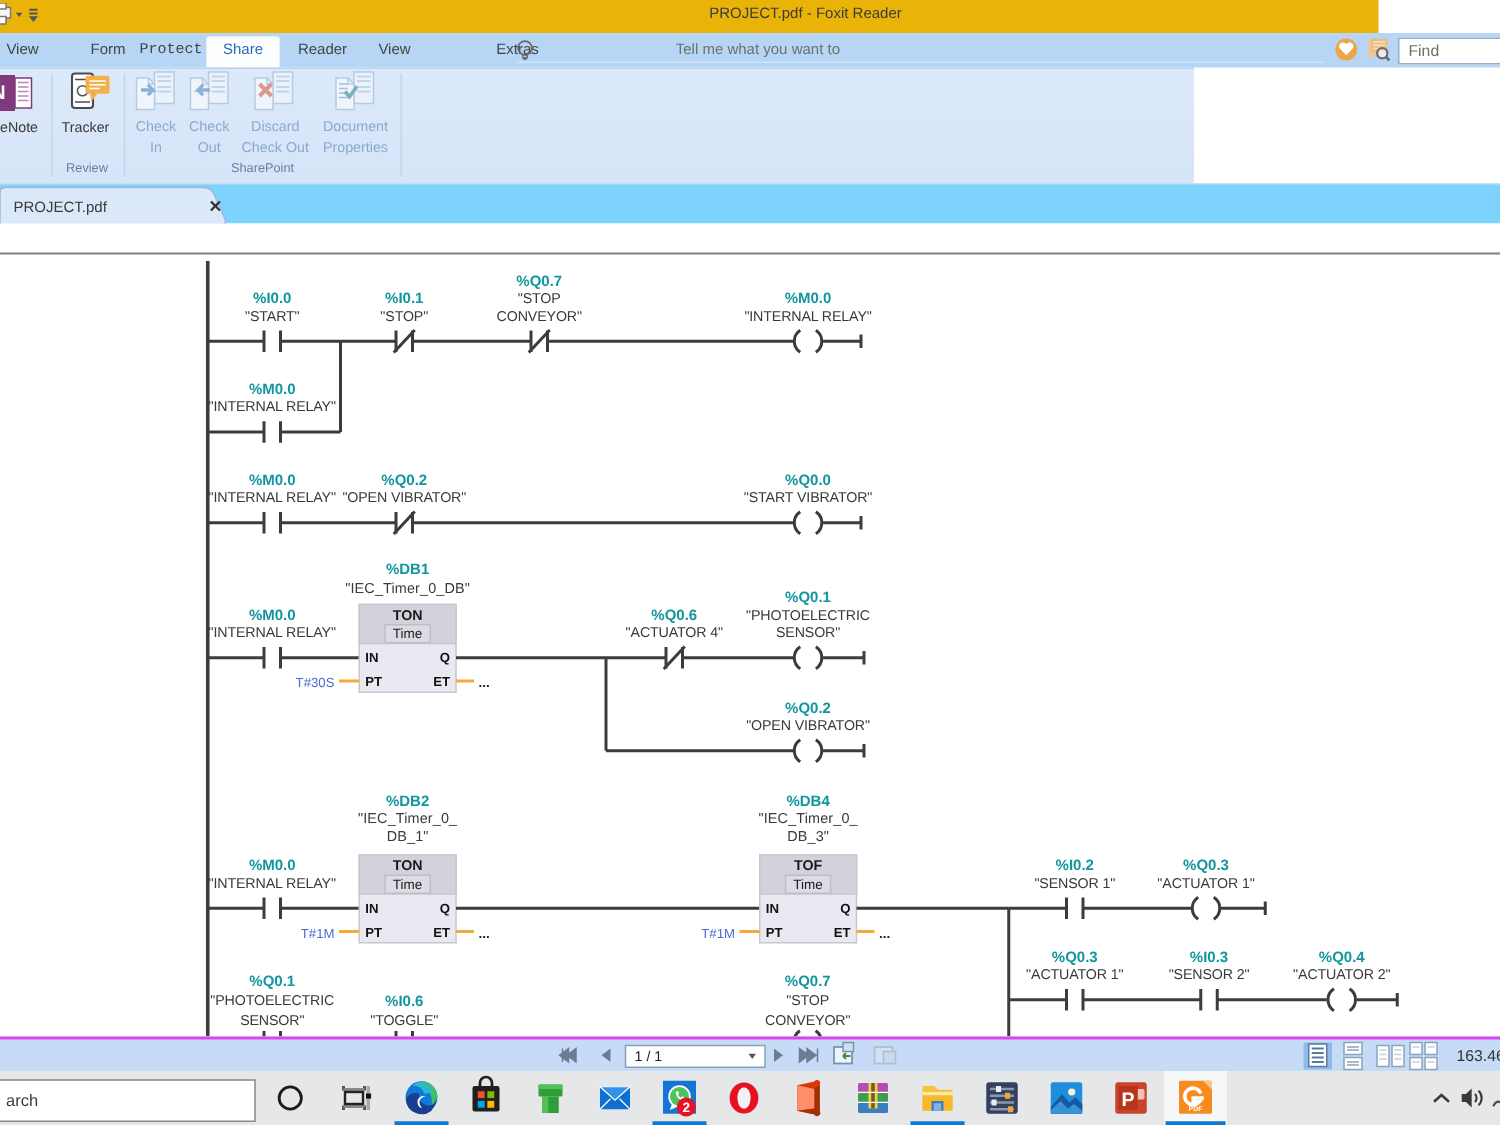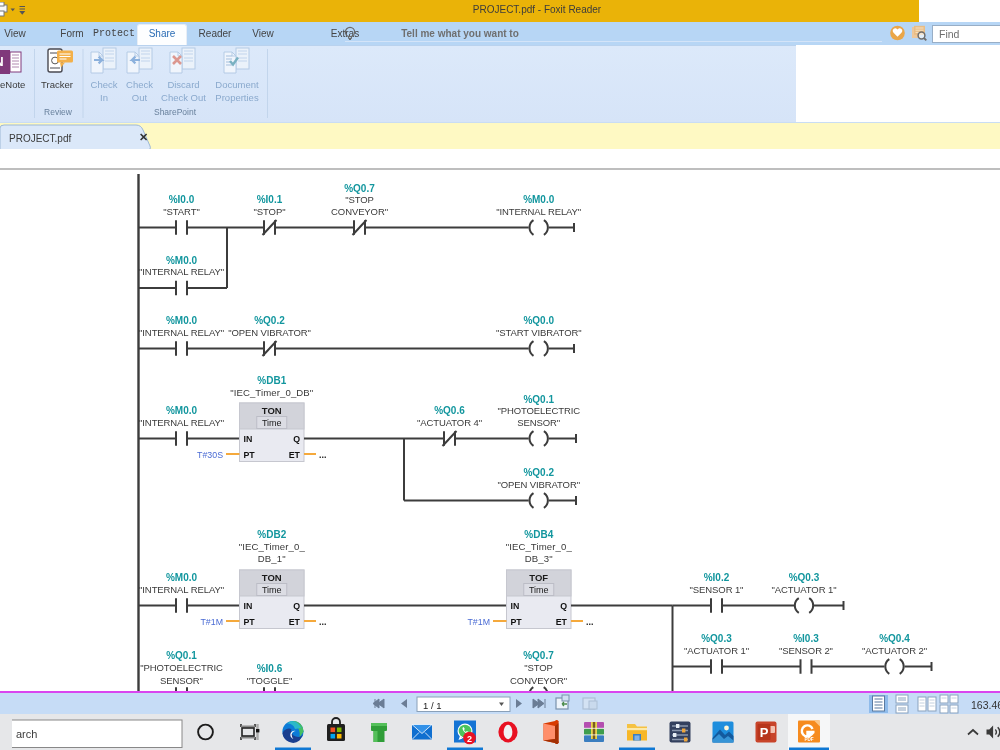--- a/index.html
+++ b/index.html
@@ -1,25 +1,25 @@
 <!DOCTYPE html>
 <html><head><meta charset="utf-8"><style>
 * { margin:0; padding:0; box-sizing:border-box; }
 html,body { width:1000px; height:750px; overflow:hidden; font-family:"Liberation Sans", sans-serif; }
 #root { position:relative; width:1000px; height:750px; background:#fff; }
 .abs { position:absolute; }
 
 #titlebar { left:0; top:0; width:919px; height:22px; background:#eab308; }
 #menubar  { left:0; top:22px; width:1000px; height:23px; background:#b7d6f5; }
 #ribbon   { left:0; top:45px; width:796px; height:77px; background:linear-gradient(#dce9fa,#d6e4f8); border-top:1px solid #b9d2ee; }
-#tabbar   { left:0; top:122px; width:1000px; height:27px; background:#fef9c3; border-top:1px solid #c9ddf4; }
+#tabbar   { left:0; top:122px; width:1000px; height:27px; background:#7dd3fc; border-top:1px solid #c9ddf4; }
 #docarea  { left:0; top:149px; width:1000px; height:542px; background:#ffffff; }
 #toolbar  { left:0; top:691px; width:1000px; height:23px; background:#c6dcf6; border-top:2px solid #d946ef; }
 
-#taskbar  { left:0; top:714px; width:1000px; height:36px; background:#e6e7e9;padding-left:12px; }
+#taskbar  { left:0; top:714px; width:1000px; height:36px; background:#e6e7e9; }
 .mtxt { position:absolute; top:0; height:23px; line-height:23px; font-size:10px; color:#444; text-align:center; }
 #titletxt { position:absolute; width:1000px; text-align:center; top:0; left:37px; height:22px; line-height:20px; font-size:10px; color:#3c3c3c; }
 
 text { font-family:"Liberation Sans", sans-serif; }
 .tl { fill:#12969e; font-size:10px; font-weight:bold; text-anchor:middle; dominant-baseline:central; }
 .nl { fill:#3a3a3a; font-size:9.5px; letter-spacing:-0.1px; text-anchor:middle; dominant-baseline:central; }
 .nli { fill:#3a3a3a; font-size:9.6px; letter-spacing:0.1px; text-anchor:middle; dominant-baseline:central; }
 .tonl { fill:#1a1a1a; font-size:9.5px; font-weight:bold; text-anchor:middle; dominant-baseline:central; }
 .timel { fill:#1a1a1a; font-size:9px; text-anchor:middle; dominant-baseline:central; }
 .pin { fill:#111; font-size:8.8px; font-weight:bold; dominant-baseline:central; }
@@ -44,21 +44,21 @@
     <div class="mtxt" style="left:92px;width:44px;font-family:Liberation Mono, monospace;">Protect</div>
     <div class="abs" style="left:137px;top:2px;width:50px;height:21px;background:#fdfeff;border:1px solid #e8eef6;border-bottom:none;border-radius:3px 3px 0 0;"></div>
     <div class="mtxt" style="left:137px;width:50px;color:#2a6cb5;">Share</div>
     <div class="mtxt" style="left:192px;width:46px;">Reader</div>
     <div class="mtxt" style="left:248px;width:30px;">View</div>
     <div class="mtxt" style="left:288px;width:36px;margin-left:39px;">Extras</div>
     <svg class="abs" style="left:343px;top:4px" width="14" height="16" viewBox="0 0 14 16">
       <circle cx="7" cy="6" r="4.6" fill="none" stroke="#6a6a6a" stroke-width="1.2"></circle>
       <path d="M5.5,10.5 h3 v2 h-3 z M6,13.5 h2" stroke="#6a6a6a" stroke-width="1" fill="none"></path>
     </svg>
-    <div class="mtxt" style="left:360px;width:200px;text-align:center;color:#6f6f6f;font-weight:bold;">Tell me what you want to</div>
+    <div class="mtxt" style="left:360px;width:200px;text-align:right;color:#6f6f6f;">Tell me what you want to</div>
     <div class="abs" style="left:345px;top:19px;width:537px;height:1px;background:#d4e4f8;"></div>
     <svg class="abs" style="left:884px;top:3px" width="48" height="20" viewBox="0 0 48 20">
       <circle cx="13.5" cy="8" r="7.3" fill="#eaa648"></circle>
       <path d="M13.5,11.8 L9.8,8 a2.6,2.6 0 1 1 3.7,-3.5 a2.6,2.6 0 1 1 3.7,3.5 z" fill="#fff"></path>
       <rect x="28" y="2" width="8" height="11" fill="#edc79a"></rect>
       <rect x="30" y="0.8" width="11" height="9" fill="#e9bd85"></rect>
       <path d="M31.5,3 h8 M31.5,5.2 h8 M31.5,7.4 h5" stroke="#f7e2c3" stroke-width="1"></path>
       <circle cx="37.5" cy="10.5" r="3.4" fill="#fdfdfd" fill-opacity="0.6" stroke="#6e6e6e" stroke-width="1.5"></circle>
       <line x1="40" y1="13" x2="42.3" y2="15.3" stroke="#6e6e6e" stroke-width="1.8"></line>
     </svg>

